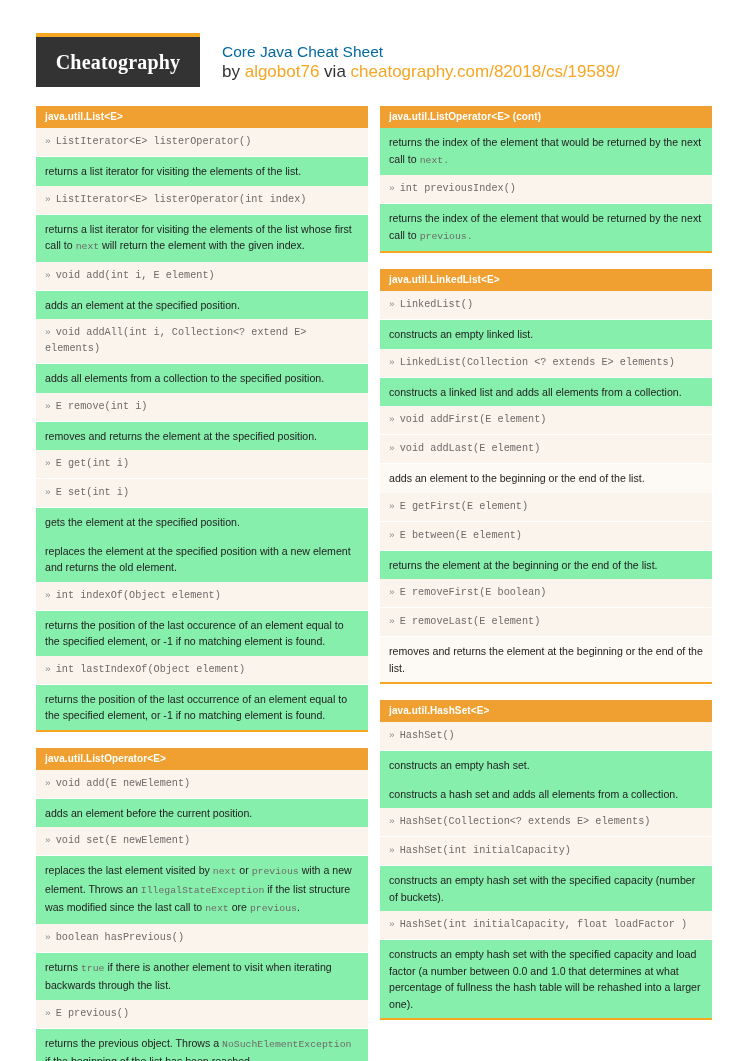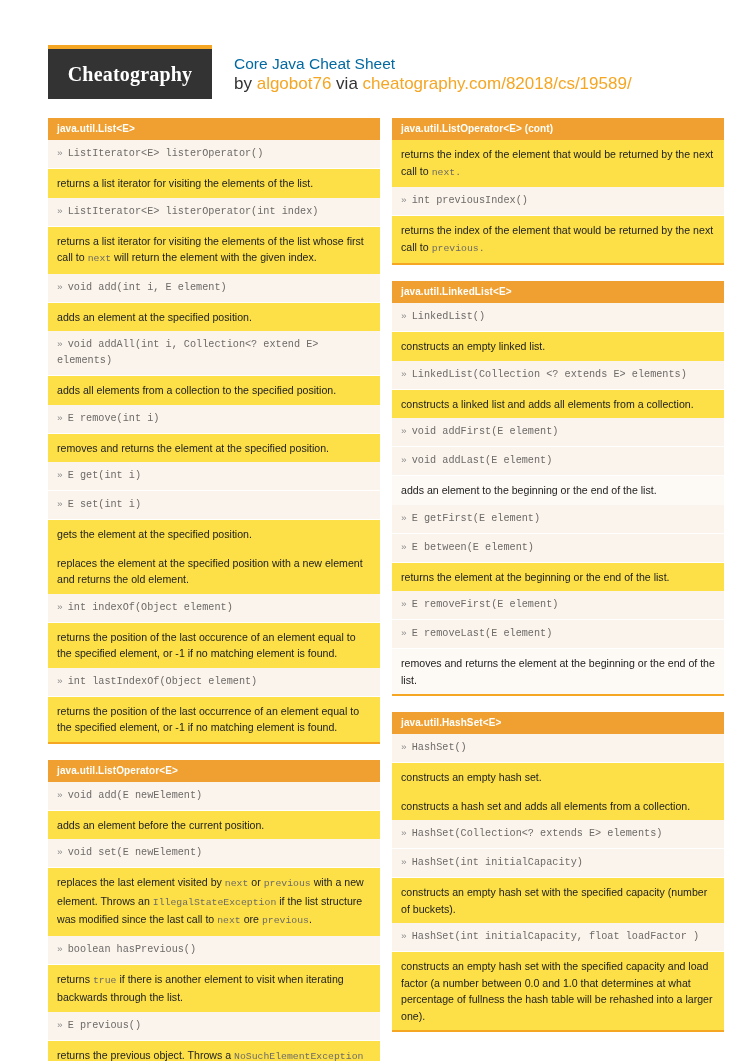--- a/index.html
+++ b/index.html
@@ -2,21 +2,21 @@
 <html><head>
 <meta charset="utf-8">
 <style>
   * { box-sizing: border-box; margin: 0; padding: 0; }
   html, body {
     width: 750px; height: 1061px;
     background: #ffffff;
     font-family: "Liberation Sans", sans-serif;
     color: #222;
   }
-  .page { position: relative; width: 750px; height: 1001px; padding: 12px; }
+  .page { position: relative; width: 750px; height: 1001px; padding: 0; }
 
   
   .header { display: flex; align-items: flex-start; padding: 33px 36px 0 36px; }
   .logo-wrap { width: 164px; flex: 0 0 164px; }
   .logo-accent { height: 4px; background: #f5a623; }
   .logo-box {
     height: 50px; background: #333333;
     display: flex; align-items: center; justify-content: center;
   }
   .logo-text {
@@ -45,21 +45,21 @@
     padding: 5px 9px 6px 9px;
     letter-spacing: .1px;
   }
   .row { padding: 6px 9px; font-size: 10.6px; line-height: 16px; }
   .row.code {
     background: #fbf4ed;
     font-family: "Liberation Mono", monospace;
     color: #6d6a67; font-size: 10.2px;
     border-bottom: 1px solid #ffffff;
   }
-  .row.desc { background: #fde047; color: #222; line-height: 16.5px; }
+  .row.desc { background: #86efac; color: #222; line-height: 16.5px; }
   .row.desc.alt { background: #fdf9f5; }
   .chev { color: #8a8a8a; margin-right: 5px; font-size: 9.5px; }
   code, .mono {
     font-family: "Liberation Mono", monospace;
     font-size: 9.8px; color: #6d6a67;
   }
 </style>
 </head>
 <body>
 
@@ -127,21 +127,21 @@
           <div class="row code"><span class="chev">»</span><span>LinkedList()</span></div>
           <div class="row desc">constructs an empty linked list.</div>
           <div class="row code"><span class="chev">»</span><span>LinkedList(Collection &lt;? extends E&gt; elements)</span></div>
           <div class="row desc">constructs a linked list and adds all elements from a collection.</div>
           <div class="row code"><span class="chev">»</span><span>void addFirst(E element)</span></div>
           <div class="row code"><span class="chev">»</span><span>void addLast(E element)</span></div>
           <div class="row desc alt">adds an element to the beginning or the end of the list.</div>
           <div class="row code"><span class="chev">»</span><span>E getFirst(E element)</span></div>
           <div class="row code"><span class="chev">»</span><span>E between(E element)</span></div>
           <div class="row desc">returns the element at the beginning or the end of the list.</div>
-          <div class="row code"><span class="chev">»</span><span>E removeFirst(E element)</span></div>
+          <div class="row code"><span class="chev">»</span><span>E removeFirst(E boolean)</span></div>
           <div class="row code"><span class="chev">»</span><span>E removeLast(E element)</span></div>
           <div class="row desc alt">removes and returns the element at the beginning or the end of the list.</div>
         </div>
         <div class="section">
           <div class="section-head">java.util.HashSet&lt;E&gt;</div>
           <div class="row code"><span class="chev">»</span><span>HashSet()</span></div>
           <div class="row desc">constructs an empty hash set.</div>
           <div class="row desc">constructs a hash set and adds all elements from a collection.</div>
           <div class="row code"><span class="chev">»</span><span>HashSet(Collection&lt;? extends E&gt; elements)</span></div>
           <div class="row code"><span class="chev">»</span><span>HashSet(int initialCapacity)</span></div>

